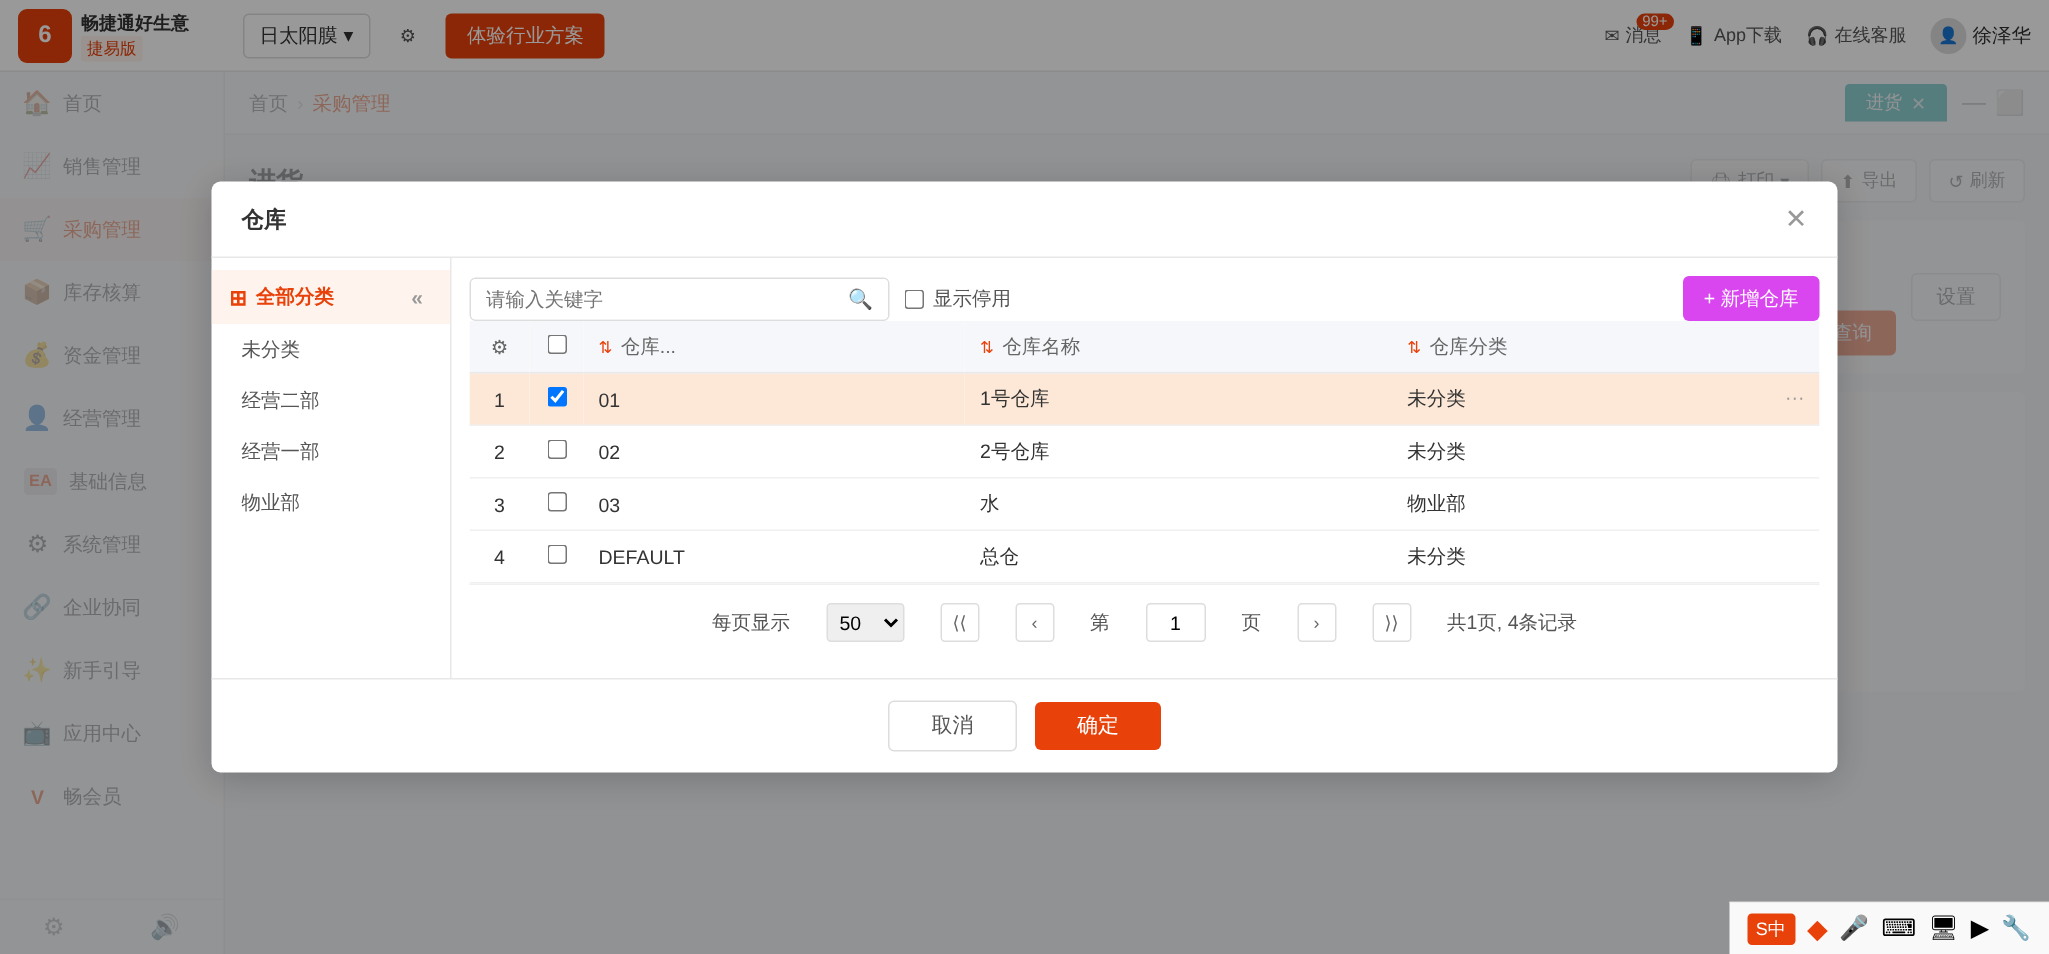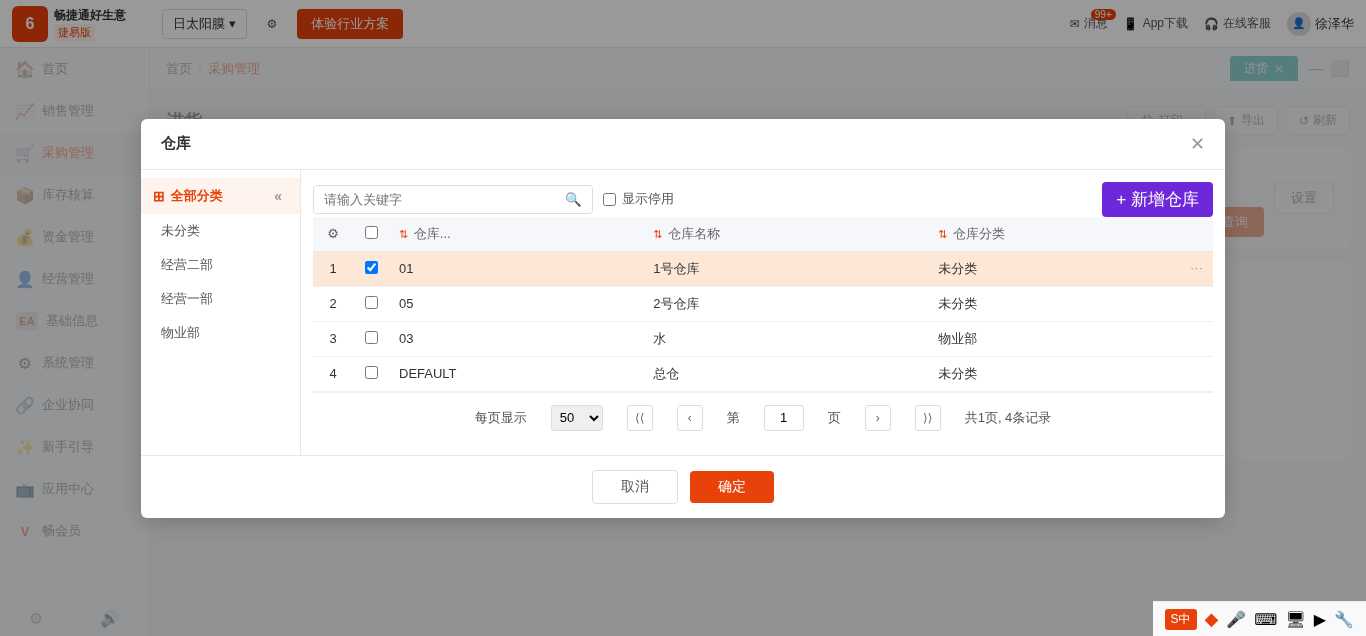--- a/index.html
+++ b/index.html
@@ -142,22 +142,22 @@
       border: 1px solid #ddd; border-radius: 4px; overflow: hidden;
       flex: 1; max-width: 280px;
     }
     .search-input {
       border: none; outline: none; padding: 6px 10px; font-size: 13px;
       flex: 1; color: #333;
     }
     .search-icon-btn { padding: 6px 10px; cursor: pointer; color: #999; background: #fff; border: none; }
     .show-disabled { display: flex; align-items: center; gap: 6px; font-size: 13px; color: #555; }
     .add-btn {
-      background: #6d28d9; color: #fff; border: none; border-radius: 4px;
-      padding: 6px 14px; font-size: 17px; cursor: pointer; margin-left: auto;
+      background: #d946ef; color: #fff; border: none; border-radius: 4px;
+      padding: 6px 14px; font-size: 13px; cursor: pointer; margin-left: auto;
     }
 
     
     .data-table { width: 100%; border-collapse: collapse; font-size: 13px; }
     .data-table th {
       background: #f5f7fa; padding: 8px 10px; text-align: left;
       border-bottom: 1px solid #e8e8e8; color: #666; font-weight: normal;
       white-space: nowrap;
     }
     .data-table td {
@@ -433,21 +433,21 @@
       </td>
       <td>01</td>
       <td>1号仓库</td>
       <td>未分类<span style="float:right;color:#999;cursor:pointer">···</span></td>
     </tr>
                 <tr>
       <td class="row-num">2</td>
       <td style="text-align:center">
         <input type="checkbox" style="">
       </td>
-      <td>05</td>
+      <td>02</td>
       <td>2号仓库</td>
       <td>未分类</td>
     </tr>
                 <tr>
       <td class="row-num">3</td>
       <td style="text-align:center">
         <input type="checkbox" style="">
       </td>
       <td>03</td>
       <td>水</td>

